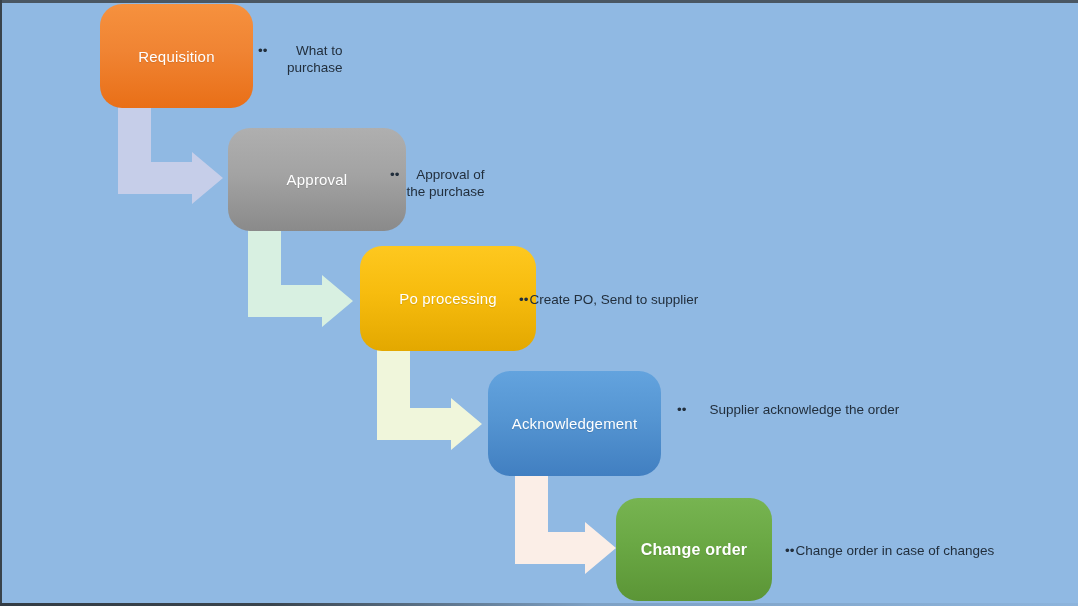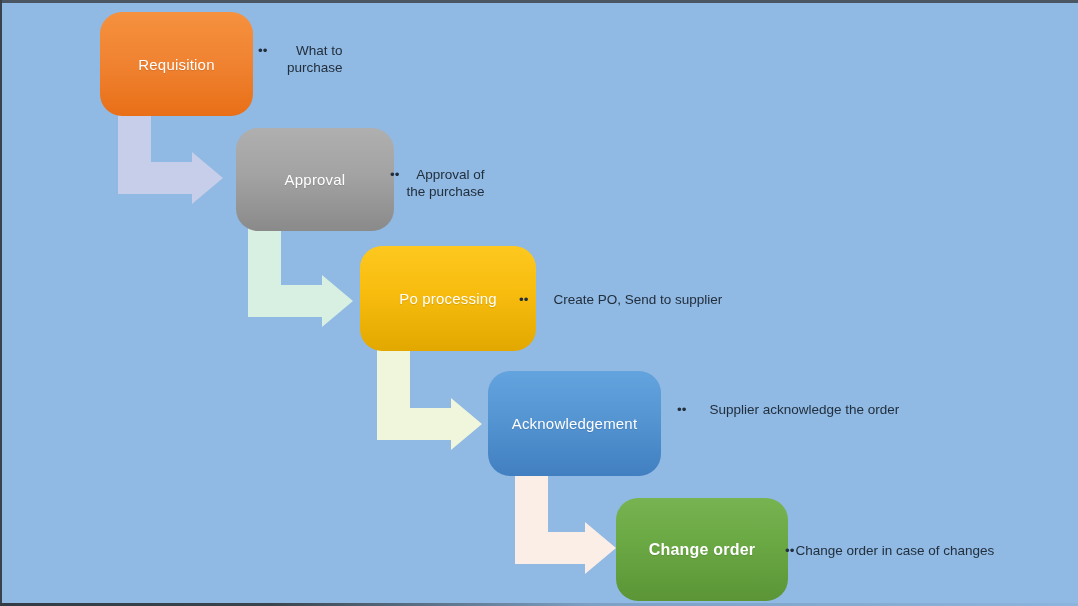--- a/index.html
+++ b/index.html
@@ -21,42 +21,42 @@
   svg.arrows { position:absolute; top:0; left:0; z-index:1; }
 
   
   .box {
     position:absolute; z-index:2;
     border-radius: 22px;
     display:flex; align-items:center; justify-content:center;
     color:#ffffff; font-size:15px; letter-spacing:0.2px;
     text-shadow: 0 1px 1px rgba(0,0,0,0.12);
   }
-  .box1 { left:100px; top:12px;   width:153px; height:104px;
+  .box1 { left:100px; top:4px;   width:153px; height:104px;
           background: linear-gradient(to bottom, #F6913E 0%, #F08433 45%, #E96F17 100%); justify-content: center; }
-  .box2 { left:228px; top:128px; width:158px; height:103px;
-          background: linear-gradient(to bottom, #AFAFAF 0%, #A3A3A3 45%, #8A8A8A 100%); margin-left: 8px; }
+  .box2 { left:228px; top:128px; width:178px; height:103px;
+          background: linear-gradient(to bottom, #AFAFAF 0%, #A3A3A3 45%, #8A8A8A 100%); }
   .box3 { left:360px; top:246px; width:176px; height:105px;
           background: linear-gradient(to bottom, #FEC81F 0%, #F7BC0E 45%, #E3A800 100%); }
   .box4 { left:488px; top:371px; width:173px; height:105px;
           background: linear-gradient(to bottom, #63A3DE 0%, #5595D2 45%, #417FC1 100%); }
-  .box5 { left:616px; top:498px; width:172px; height:103px; font-weight:bold; font-size:16px;
+  .box5 { left:616px; top:498px; width:156px; height:103px; font-weight:bold; font-size:16px;
           background: linear-gradient(to bottom, #77B451 0%, #6AA844 45%, #5B9536 100%); }
 
   
   .note {
     position:absolute; z-index:3;
     display:flex; align-items:flex-start;
     color:#222F3D; font-size:13.5px; line-height:17px; font-weight:500;
   }
   .bullets { flex:0 0 auto; margin-right:1px; letter-spacing:0px; }
   .note-text { flex:0 1 auto;text-align:right; }
   .note1 { left:258px; top:42px; }  .note1 .note-text { width:74px; }
   .note2 { left:390px; top:166px; } .note2 .note-text { width:84px; }
-  .note3 { left:519px; top:291px; } .note3 .note-text { white-space:nowrap;margin-left:24px; }
+  .note3 { left:519px; top:291px; } .note3 .note-text { white-space:nowrap; }
   .note4 { left:677px; top:401px; } .note4 .note-text { white-space:nowrap;margin-left:22px; }
   .note5 { left:785px; top:542px; } .note5 .note-text { white-space:nowrap; }
 </style>
 </head>
 <body>
 
 <div id="slide">
 
   <svg class="arrows" width="1078" height="606" viewBox="0 0 1078 606">
     <polygon points="118,104 151,104 151,162 192,162 192,152 223,178 192,204 192,194 118,194" fill="#C6CEE9"></polygon>

